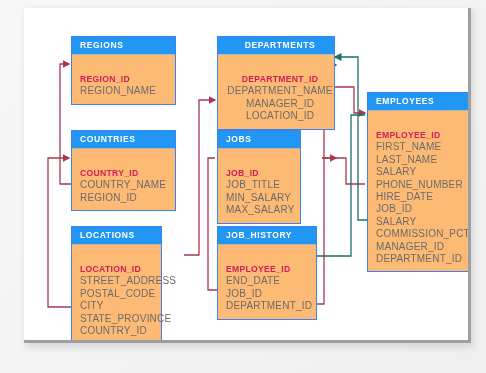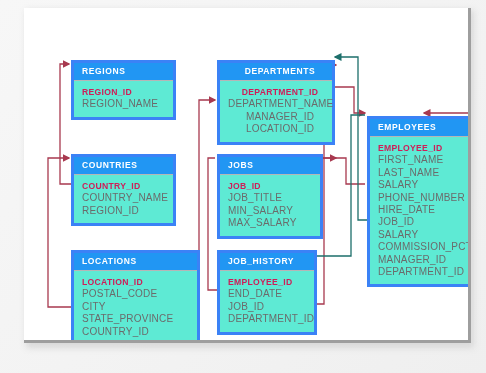--- a/index.html
+++ b/index.html
@@ -26,56 +26,55 @@
     border-right:3px solid #9e9e9e;
     border-bottom:3px solid #9e9e9e;
     overflow:hidden;
   }
   
   #wires{position:absolute;left:0;top:0;width:486px;height:373px;pointer-events:none;}
 
   
   .entity{
     position:absolute;
-    background:#5eead4;
-    border:3px solid #3b82f6;
+    background:#fdba74;
+    border:1px solid #3b82f6;
     box-sizing:border-box;
-    margin-top:24px;
   }
   .entity .hdr{
     background:#2196f3;
     color:#ffffff;
     font-size:8.5px;
     font-weight:bold;
     letter-spacing:.6px;
     padding:4px 0 4px 8px;
     border-bottom:1px solid #b6b6b6;
     line-height:1.05;
   }
-  .entity .fields{padding:5px 0 6px 8px;}
+  .entity .fields{padding:18px 0 6px 8px;}
   .fld{
     font-size:10px;
     line-height:12.4px;
     color:#6b6b6b;
     letter-spacing:.2px;
     white-space:nowrap;
   }
   .fld.pk{
     color:#cf1d58;
     font-weight:bold;
     font-size:8.6px;
     letter-spacing:.3px;
   }
 
   
   #e-regions     {left:47px; top:28px;  width:105px;}
   #e-countries   {left:47px; top:122px; width:105px;}
-  #e-locations   {left:47px; top:218px; width:129px;}
+  #e-locations   {left:47px; top:218px; width:91px;}
   #e-departments {left:193px;top:28px;  width:118px;text-align:center;}
-  #e-jobs        {left:193px;top:122px; width:106px;}
+  #e-jobs        {left:193px;top:122px; width:84px;}
   #e-jobhistory  {left:193px;top:218px; width:100px;}
   #e-employees   {left:343px;top:84px;  width:110px;}
 </style>
 </head>
 <body>
 
 <div id="page">
   <div id="shadow"></div>
 
   <div id="canvas">
@@ -131,20 +130,21 @@
         <div class="fld pk">COUNTRY_ID</div>
         <div class="fld">COUNTRY_NAME</div>
         <div class="fld">REGION_ID</div>
       </div>
     </div>
 
     <div class="entity" id="e-locations">
       <div class="hdr">LOCATIONS</div>
       <div class="fields">
         <div class="fld pk">LOCATION_ID</div>
+        <div class="fld">STREET_ADDRESS</div>
         <div class="fld">POSTAL_CODE</div>
         <div class="fld">CITY</div>
         <div class="fld">STATE_PROVINCE</div>
         <div class="fld">COUNTRY_ID</div>
       </div>
     </div>
 
     <div class="entity" id="e-departments">
       <div class="hdr">DEPARTMENTS</div>
       <div class="fields">

